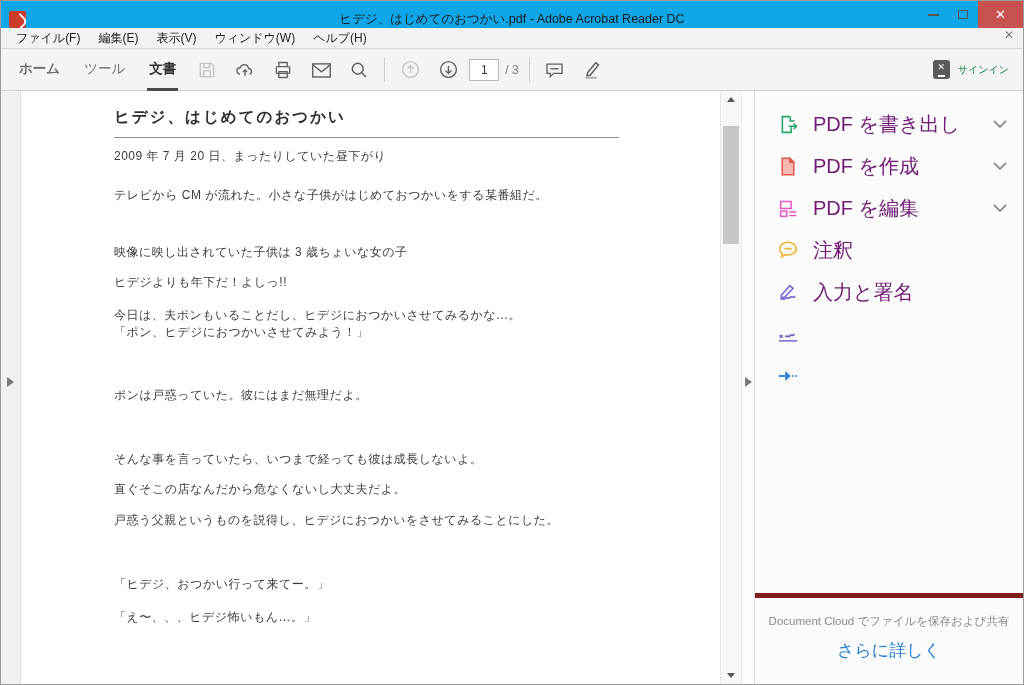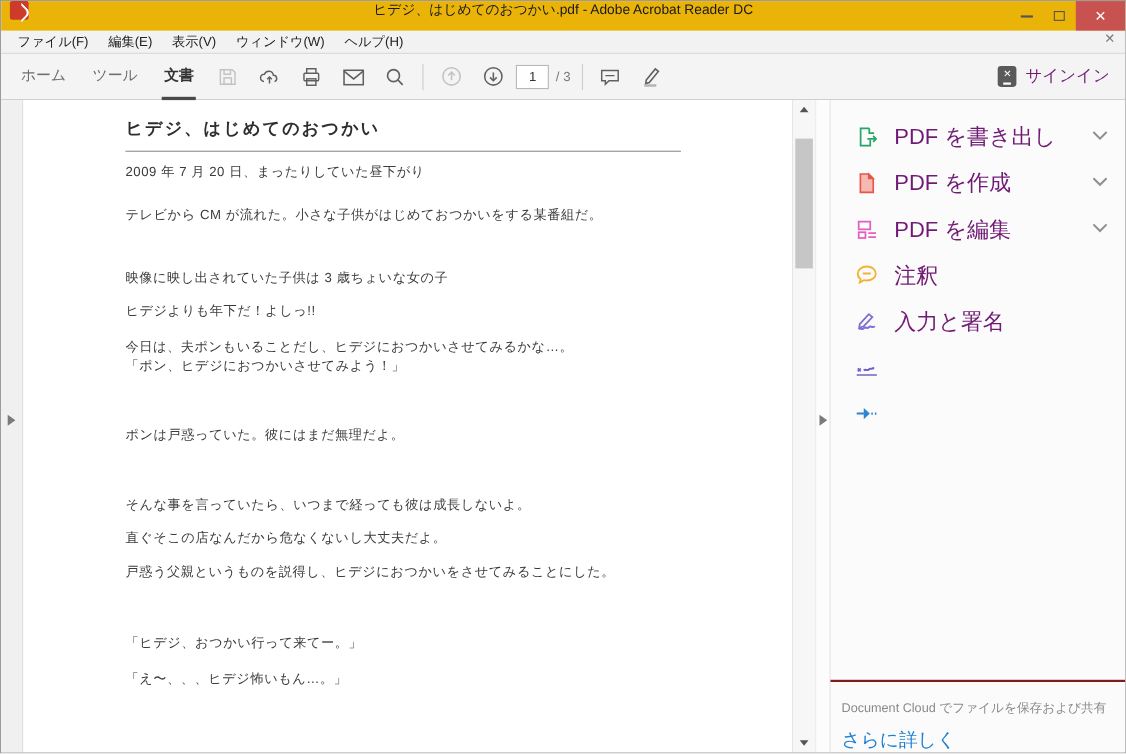--- a/index.html
+++ b/index.html
@@ -1,52 +1,52 @@
 <!DOCTYPE html>
 <html><head>
 <meta charset="utf-8">
 <style>
   * { margin:0; padding:0; box-sizing:border-box; }
   html,body { width:1024px; height:685px; font-family:"Liberation Sans","DejaVu Sans",sans-serif; }
   .window { width:1024px; height:685px; border:1px solid #9b9b9b; background:#fff; display:flex; flex-direction:column; overflow:hidden; }
 
   
-  .titlebar { height:27px; background:#eab308; display:flex; align-items:flex-start; position:relative; flex:0 0 auto; }
+  .titlebar { height:27px; background:#0ea5e9; display:flex; align-items:flex-end; position:relative; flex:0 0 auto; }
   .app-logo { width:17px; height:17px; margin-left:8px; background:#cf3b2b; border-radius:2px; position:relative; }
   .app-logo::after { content:""; position:absolute; left:4px; top:4px; width:9px; height:9px;
     border:2px solid #fff; border-left-color:transparent; border-bottom-color:transparent; border-radius:0 6px 0 0; transform:rotate(45deg); }
   .win-title { position:absolute; left:0; right:0; text-align:center; font-size:12.5px; color:#1a1a1a; pointer-events:none; }
   .win-controls { margin-left:auto; display:flex; height:100%; align-items:stretch; }
   .win-btn { width:30px; display:flex; align-items:center; justify-content:center; font-size:12px; color:#444; cursor:default; }
   .win-btn.max span { width:10px; height:9px; border:1.5px solid #555; display:inline-block; }
   .win-btn.min span { width:11px; height:0; border-bottom:2px solid #555; display:inline-block; }
   .win-btn.close { width:45px; background:#c85250; color:#fff; font-size:13px; }
 
   
   .menubar { height:21px; background:#f2f2f2; border-bottom:1px solid #d9d9d9; display:flex; align-items:flex-start; font-size:12px; color:#222; padding-left:6px; flex:0 0 auto; position:relative; }
   .menu-item { padding:0 9px; line-height:20px; cursor:default; }
   .menu-close { position:absolute; right:9px; color:#7a7a7a; font-size:12px; }
 
   
   .toolbar { height:42px; background:#f4f4f4; border-bottom:1px solid #cfcfcf; display:flex; align-items:center; flex:0 0 auto; }
   .tab { font-size:13.5px; color:#6e6e6e; padding:0 12px; height:42px; line-height:40px; position:relative; cursor:default; }
-  .tab:first-child { margin-left:6px; }
+  .tab:first-child { margin-left:6px;font-weight:bold; }
   .tab.active { color:#333; font-weight:bold; }
   .tab.active::after { content:""; position:absolute; left:10px; right:10px; bottom:0; height:3px; background:#4a4a4a; }
   .tb-icon { width:38px; height:30px; display:flex; align-items:center; justify-content:center; color:#606060; }
   .tb-icon svg { display:block; }
   .tb-icon.disabled { color:#c3c3c3; }
   .tb-sep { width:1px; height:24px; background:#cccccc; margin:0 6px; }
   .page-box { width:30px; height:22px; background:#fff; border:1px solid #b8b8b8; font-size:12px; color:#333; text-align:center; line-height:20px; margin:0 6px 0 2px; }
   .page-total { font-size:12px; color:#7a7a7a; margin-right:4px; }
   .signin { margin-left:auto; display:flex; align-items:center; margin-right:14px; }
   .signin-icon { width:17px; height:19px; background:#5a5a5a; border-radius:3px; position:relative; margin-right:8px; }
   .signin-icon::before { content:"✕"; position:absolute; top:0px; left:0; right:0; text-align:center; color:#fff; font-size:9px; line-height:14px; }
   .signin-icon::after { content:""; position:absolute; bottom:2px; left:5px; right:5px; height:2px; background:#fff; }
-  .signin-label { font-size:15px; color:#701a75; }
+  .signin-label { font-size:10px; color:#15803d; }
 
   
   .main { flex:1 1 auto; display:flex; min-height:0; }
   .left-rail { width:20px; background:#f0f0f0; border-right:1px solid #e0e0e0; position:relative; }
   .rail-arrow-left { position:absolute; top:286px; left:6px; width:0; height:0; border-top:5px solid transparent; border-bottom:5px solid transparent; border-left:7px solid #7a7a7a; }
   .doc-area { flex:1 1 auto; background:#ffffff; overflow:hidden; }
   .doc-content { padding:16px 20px 0 93px; }
   .doc-title { font-size:15.5px; font-weight:bold; color:#2e2e2e; letter-spacing:2px; }
   .doc-rule { width:505px; border:none; border-top:1px solid #8f8f8f; margin:9px 0 0 0; }
   .doc-content p { font-size:12px; color:#3c3c3c; line-height:17px; letter-spacing:0.5px; }
@@ -62,21 +62,21 @@
   .toggle-strip { width:13px; background:#fdfdfd; border-left:1px solid #ececec; position:relative; }
   .rail-arrow-right { position:absolute; top:286px; left:3px; width:0; height:0; border-top:5px solid transparent; border-bottom:5px solid transparent; border-left:7px solid #7a7a7a; }
 
   
   .sidebar { width:269px; background:#fbfbfb; border-left:1px solid #dedede; display:flex; flex-direction:column; }
   .tools { padding-top:12px; flex:1; }
   .tool-row { height:42px; display:flex; align-items:center; padding:0 16px 0 22px; cursor:default; }
   .tool-icon { width:22px; height:22px; margin-right:14px; display:flex; align-items:center; justify-content:center; }
   .tool-label { font-size:20px; color:#701a75; flex:1; }
   .chevron { color:#8f8f8f; }
-  .sidebar-footer { border-top:2px solid #7f1d1d; padding:16px 10px 0 10px; text-align:left; }
+  .sidebar-footer { border-top:5px solid #7f1d1d; padding:16px 10px 22px 10px; text-align:center; }
   .footer-text { font-size:11.5px; color:#8a8a8a; }
   .footer-link { font-size:17px; color:#1f7fd4; margin-top:10px; display:inline-block; }
 
   .m10 { margin-top:10px; } .m13 { margin-top:13px; } .m14 { margin-top:14px; }
   .m16 { margin-top:16px; } .m22 { margin-top:22px; } .m40 { margin-top:40px; }
   .m43 { } .m46 { margin-top:46px; } .m47 { margin-top:47px; }
 </style>
 </head>
 <body>
 

